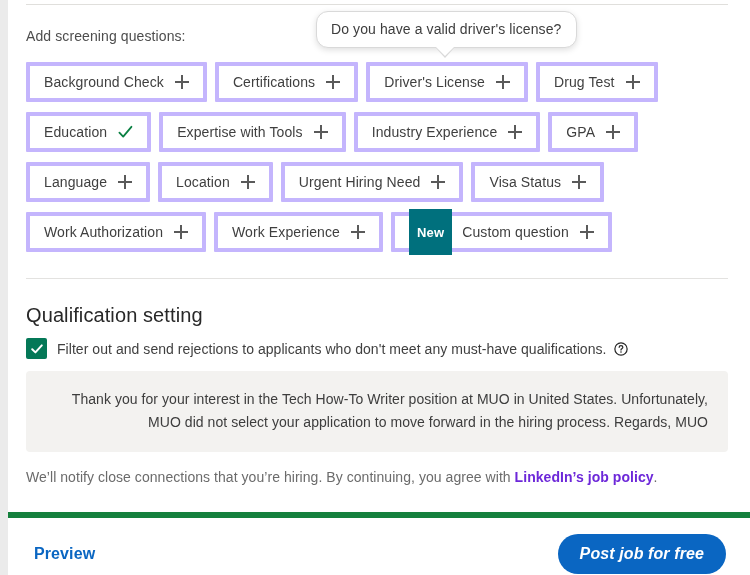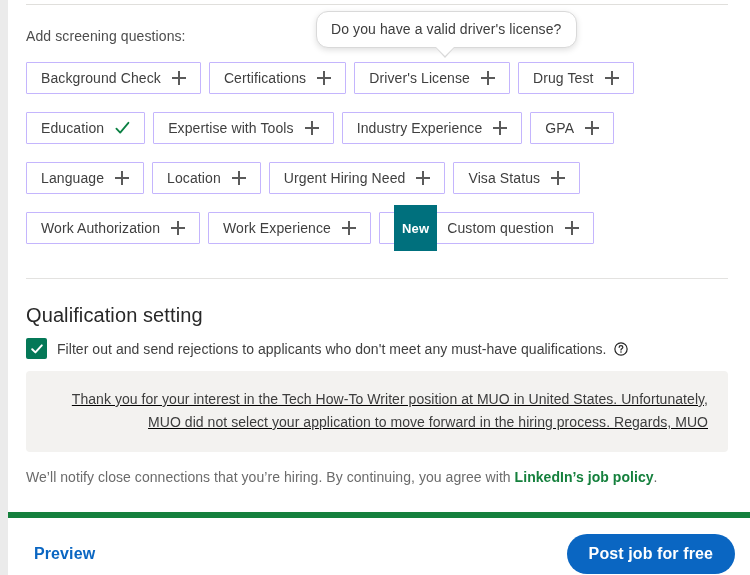--- a/index.html
+++ b/index.html
@@ -63,23 +63,23 @@
   .chip-row {
     display: flex;
     flex-direction: row;
     align-items: flex-start;
     margin-bottom: 8px;
     height: 42px;
   }
   .chip {
     display: inline-flex;
     align-items: center;
-    height: 32px;
+    height: 40px;
     box-sizing: border-box;
-    border: 1px solid #c4b5fd;
+    border: 4px solid #c4b5fd;
     background: #ffffff;
     border-radius: 1px;
     padding: 0 14px;
     margin-right: 8px;
     cursor: pointer;
     white-space: nowrap;
   }
   .chip-label {
     font-size: 14px;
     color: #3f3f3f;
@@ -216,40 +216,39 @@
   
   .msg-box {
     position: absolute;
     left: 18px;
     top: 371px;
     width: 702px;
     box-sizing: border-box;
     background: #f3f2f0;
     border-radius: 4px;
     padding: 17px 20px 18px 20px;
-    text-decoration: underline;
   }
   .msg-text {
     font-size: 14px;
     color: #3d3d3d;
     line-height: 23px;
     letter-spacing: 0.05px;
   }
 
   
   .notice {
     position: absolute;
     left: 18px;
     top: 469px;
     font-size: 14px;
     color: #6b6b6b;
     letter-spacing: 0.05px;
   }
   .notice a {
-    color: #15803d;
+    color: #6d28d9;
     font-weight: bold;
     text-decoration: none;
     cursor: pointer;
   }
 
   
   .footer {
     position: absolute;
     left: 8px;
     top: 512px;
@@ -264,33 +263,34 @@
     left: 26px;
     top: 27px;
     font-size: 16px;
     color: #0a66c2;
     font-weight: bold;
     cursor: pointer;
     letter-spacing: 0.1px;
   }
   .post-btn {
     position: absolute;
-    right: 15px;
+    right: 24px;
     top: 16px;
     height: 40px;
     background: #0a66c2;
     color: #ffffff;
     border: none;
     border-radius: 20px;
     padding: 0 22px;
     font-size: 16px;
     font-weight: bold;
     font-family: "Liberation Sans", sans-serif;
     cursor: pointer;
     letter-spacing: 0.1px;
+    font-style: italic;
   }
 </style>
 </head>
 <body>
 
 <div class="screen">
 
   <div class="card">
 
     <div class="top-rule"></div>

